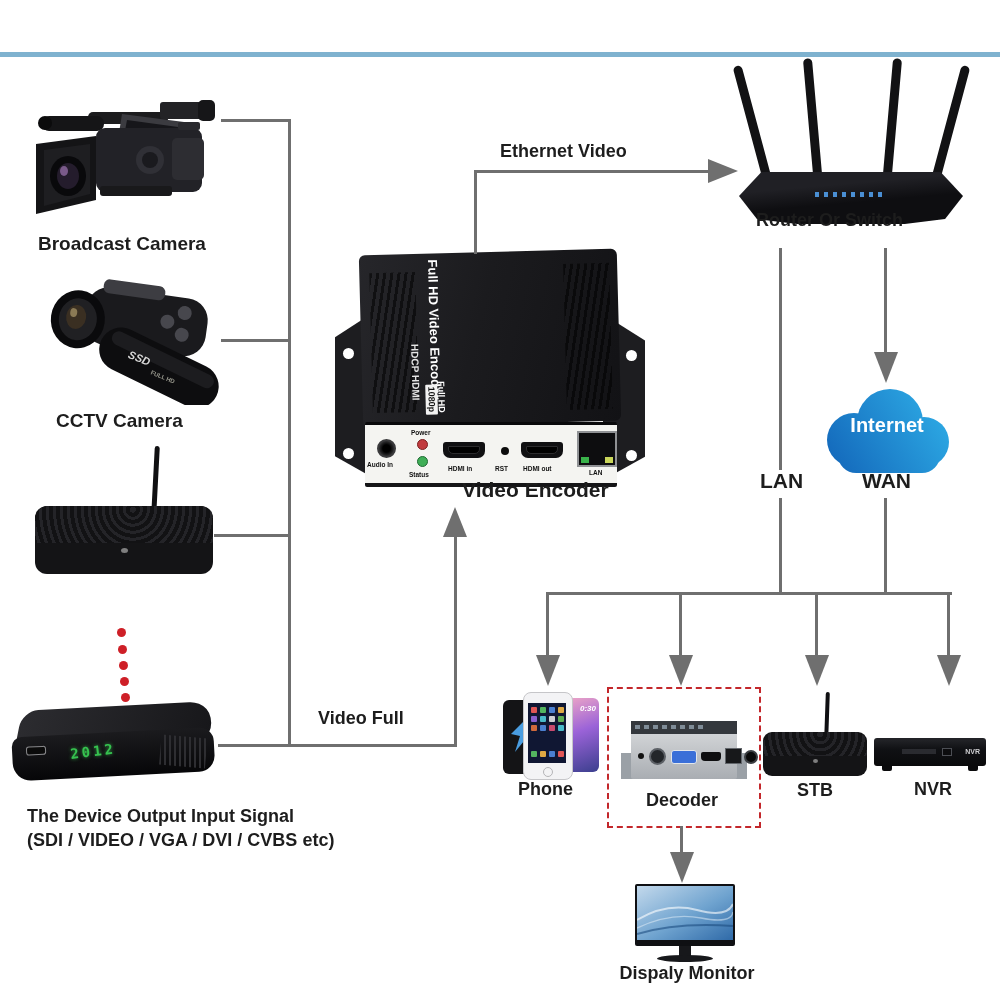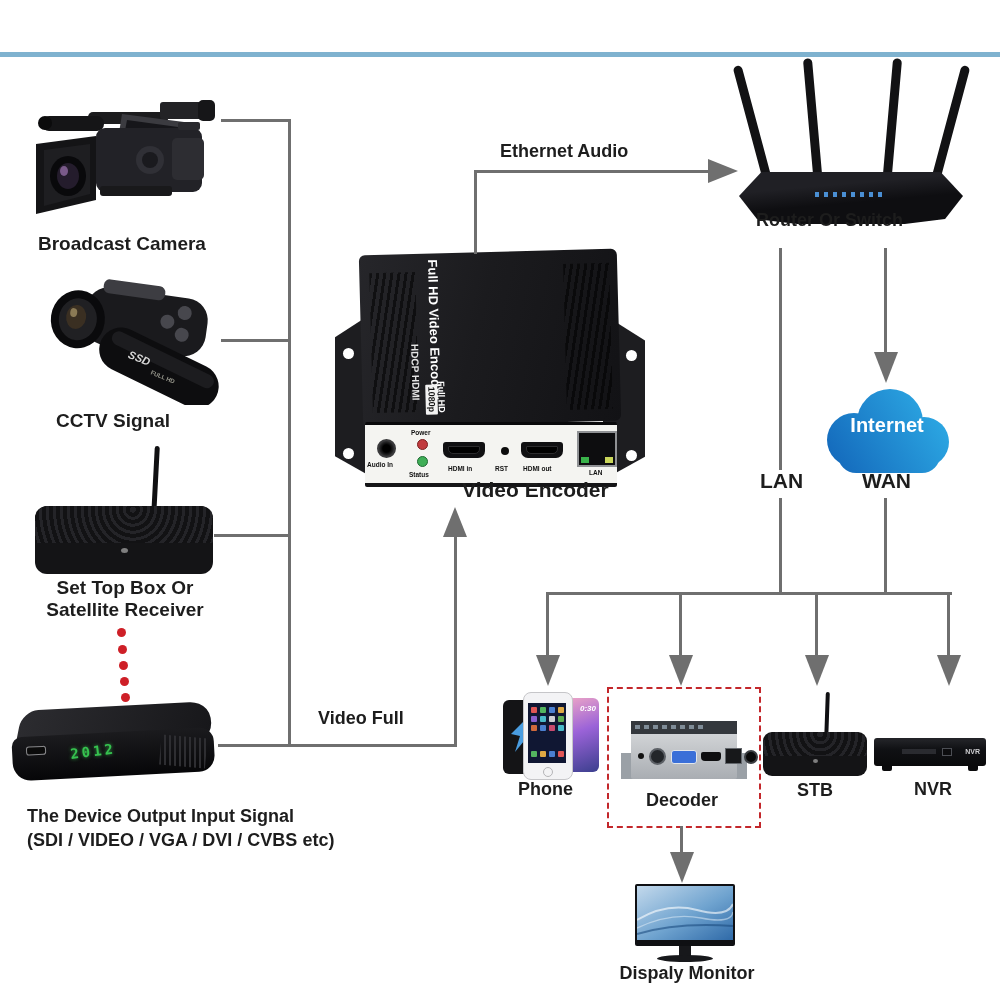--- a/index.html
+++ b/index.html
@@ -146,32 +146,28 @@
       <ellipse cx="31" cy="48" rx="10" ry="12" fill="#3a2f22"></ellipse>
       <ellipse cx="28" cy="44" rx="3.5" ry="4.5" fill="#8b7a55"></ellipse>
     </g>
     <g transform="rotate(26 95 95)">
       <rect x="52" y="66" width="128" height="44" rx="22" fill="#0d0d0f"></rect>
       <rect x="60" y="72" width="112" height="14" rx="7" fill="#1c1c1f"></rect>
     </g>
   </svg>
   <div class="ov" style="left:128px;top:352px;font-size:11px;font-style:italic;transform:rotate(22deg)">SSD</div>
   <div class="ov" style="left:150px;top:374px;font-size:6px;color:#9a9a8f;transform:rotate(22deg)">FULL HD</div>
-  <div class="lbl big" style="left:56px;top:410px">CCTV Signal</div>
+  <div class="lbl big" style="left:56px;top:410px">CCTV Camera</div>
 
   <div style="position:absolute;left:35px;top:446px;width:182px;height:130px">
     <div class="stb-ant" style="left:118px;top:0;width:5px;height:70px;transform:rotate(3deg)"></div>
     <div class="stb-box" style="left:0;top:60px;width:178px;height:68px">
       <div class="stb-top"></div>
       <div class="stb-dot" style="left:86px;top:42px"></div>
     </div>
-  </div>
-  <div class="lbl big center" style="left:10px;top:577px;width:230px;line-height:22px">
-    <div>Set Top Box Or</div>
-    <div>Satellite Receiver</div>
   </div>
 
   <div class="rdot" style="left:117px;top:628px"></div>
   <div class="rdot" style="left:118px;top:645px"></div>
   <div class="rdot" style="left:119px;top:661px"></div>
   <div class="rdot" style="left:120px;top:677px"></div>
   <div class="rdot" style="left:121px;top:693px"></div>
 
   <div class="gdev">
     <div class="gdev-top"></div>
@@ -230,21 +226,21 @@
           <div class="y"></div>
         </div>
       <div class="plbl" style="left:224px;top:44px">LAN</div>
     </div>
   </div>
   <div class="lbl" style="left:462px;top:478px;font-size:21px">Video Encoder</div>
 
   <div class="ln" style="left:474px;top:170px;width:3px;height:84px"></div>
   <div class="ln" style="left:474px;top:170px;width:234px;height:3px"></div>
   <div class="ah ah-right" style="left:708px;top:159px"></div>
-  <div class="lbl" style="left:500px;top:141px">Ethernet Audio</div>
+  <div class="lbl" style="left:500px;top:141px">Ethernet Video</div>
 
   <div class="router">
     <div class="r-ant" style="left:30px;top:4px;height:118px;transform:rotate(-15deg)"></div>
     <div class="r-ant" style="left:80px;top:0;height:116px;transform:rotate(-5deg)"></div>
     <div class="r-ant" style="left:150px;top:0;height:116px;transform:rotate(5deg)"></div>
     <div class="r-ant" style="left:198px;top:4px;height:118px;transform:rotate(15deg)"></div>
     <div class="r-body"></div>
     <div class="r-leds"></div>
   </div>
   <div class="lbl" style="left:756px;top:210px">Router Or Switch</div>

